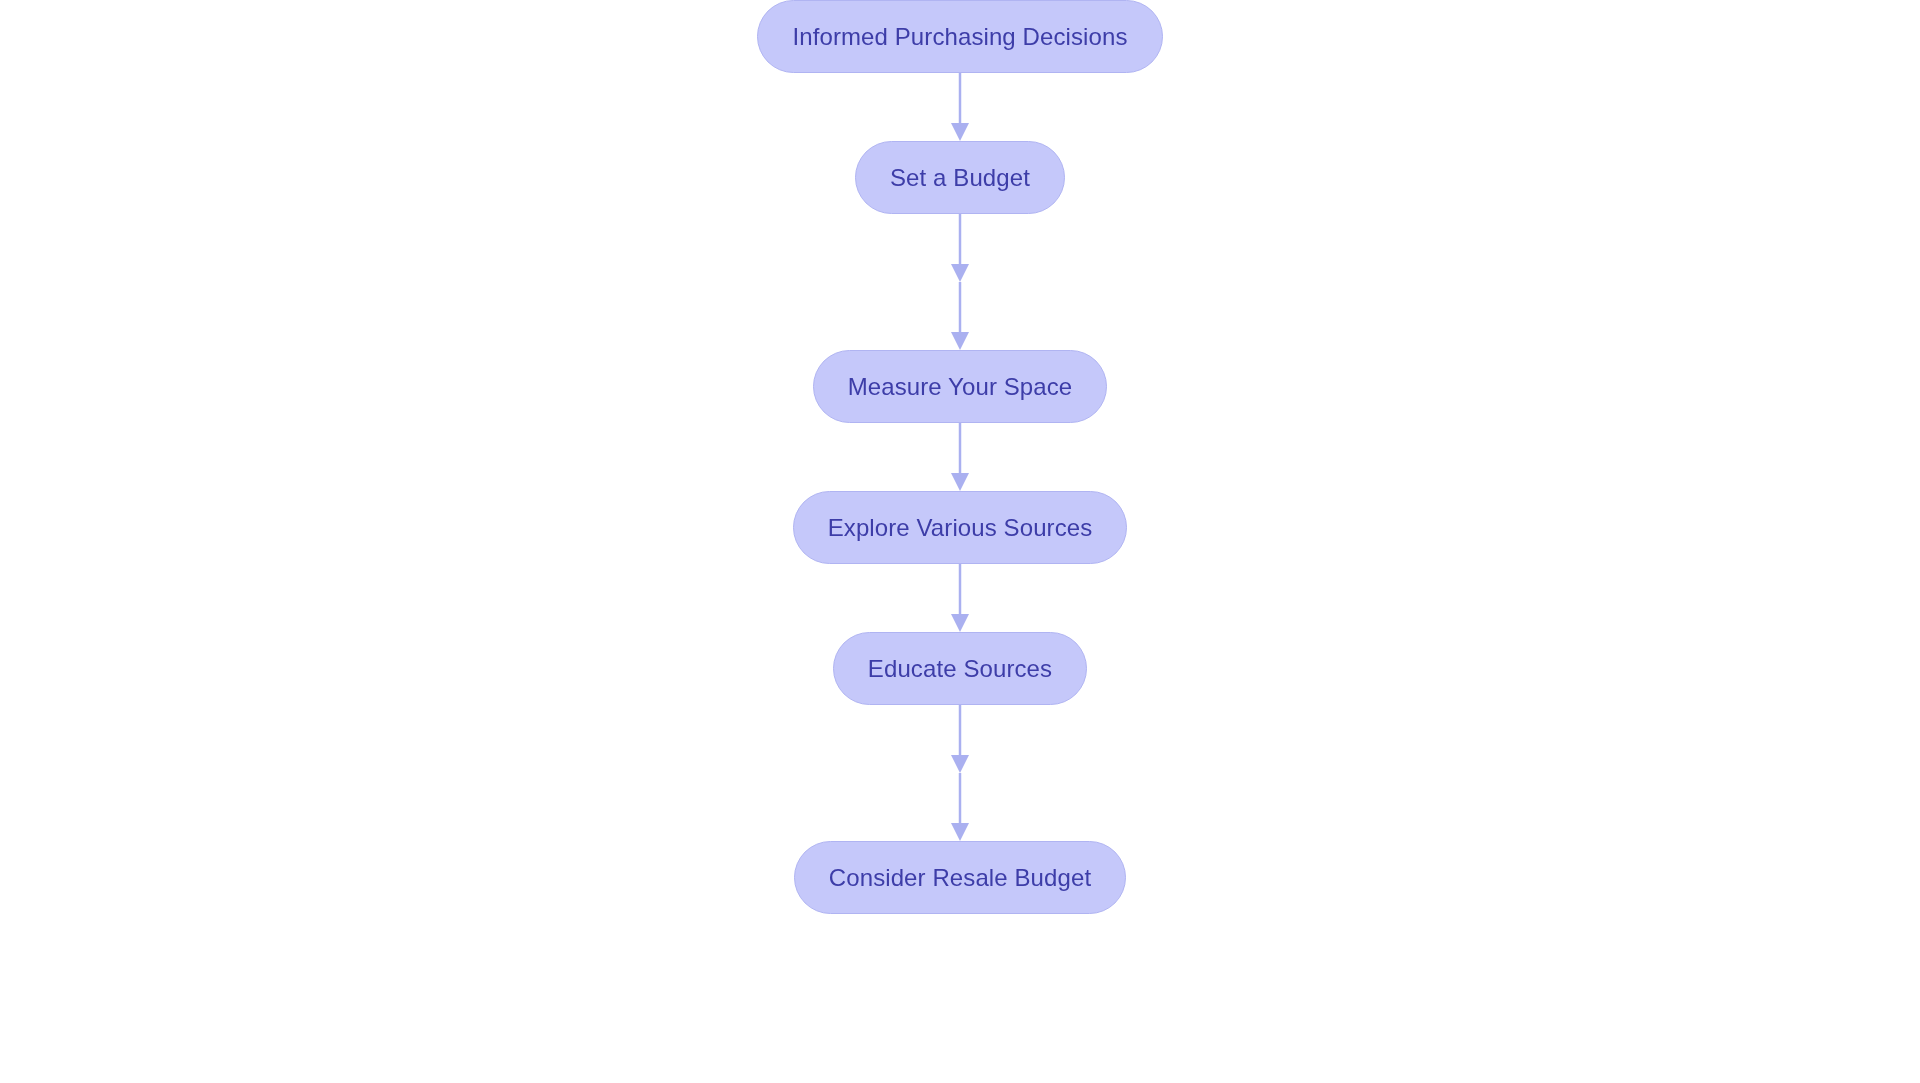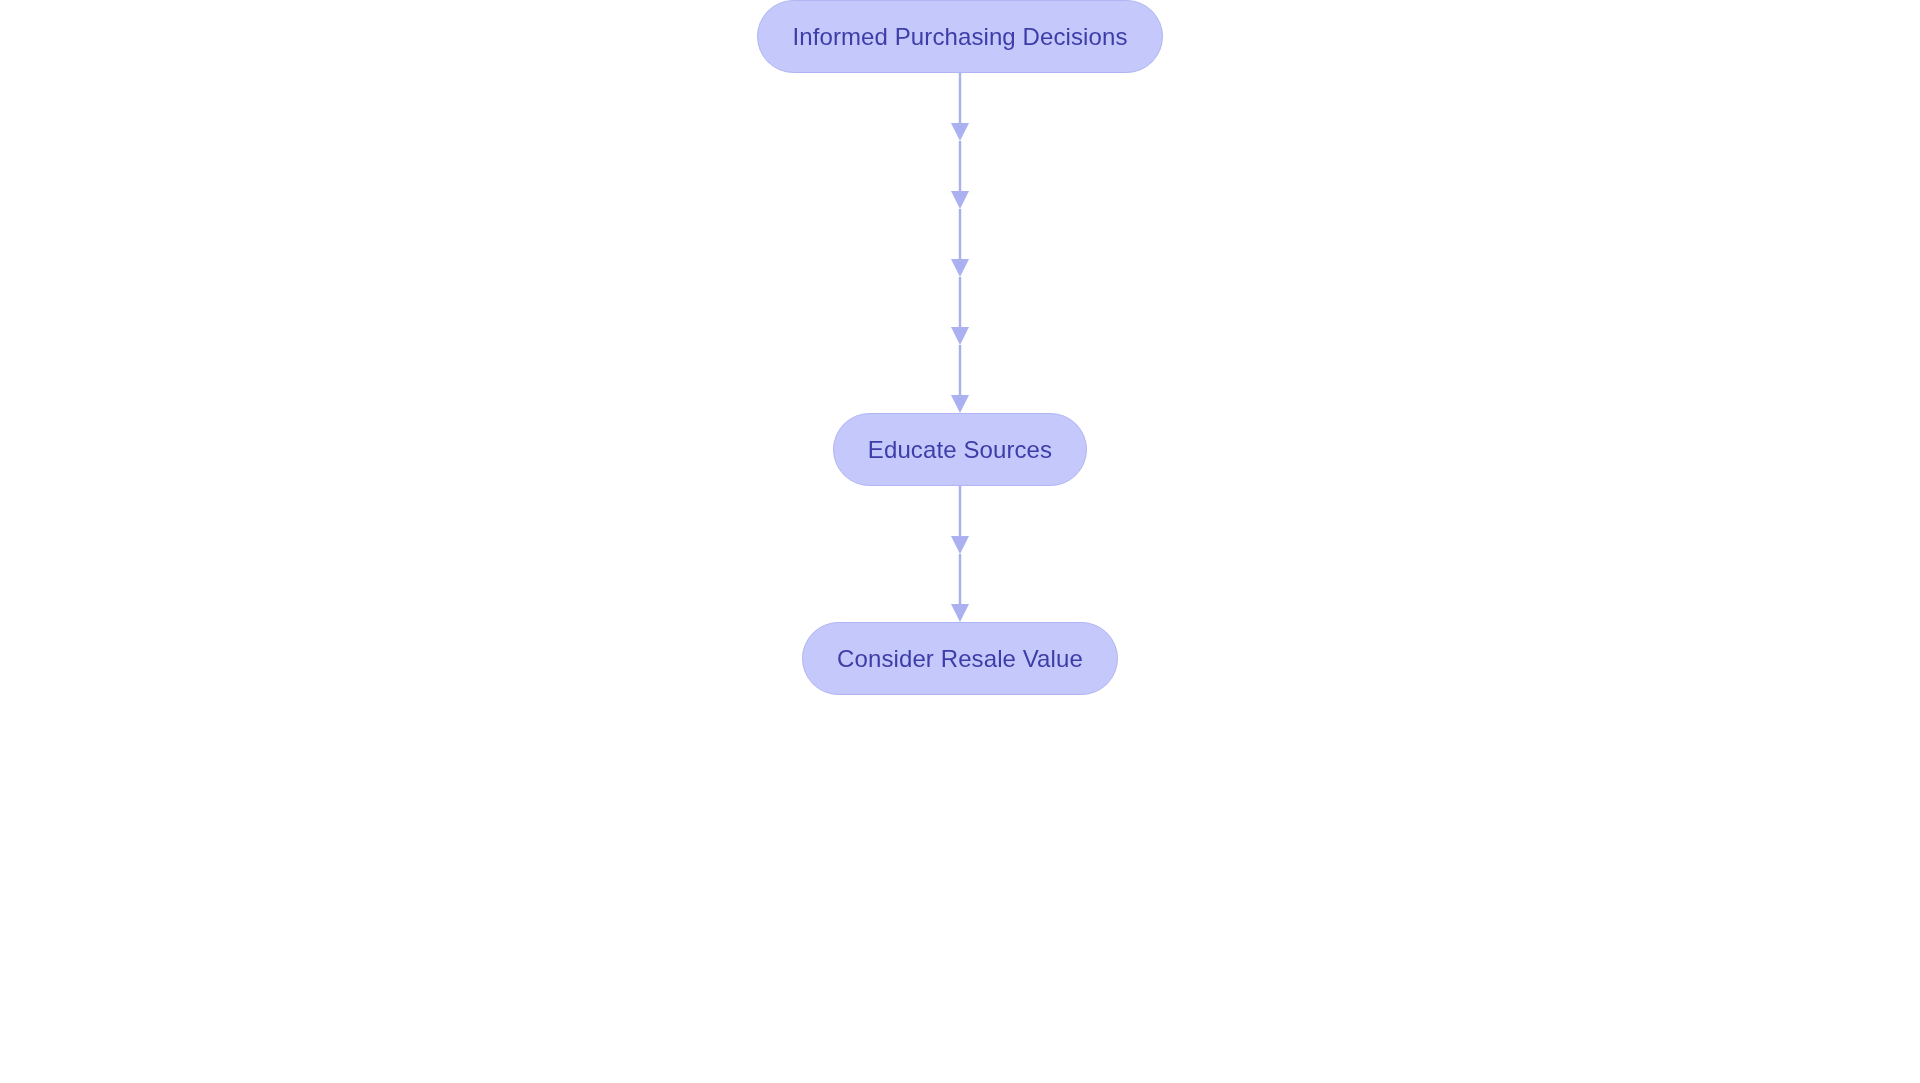--- a/index.html
+++ b/index.html
@@ -78,38 +78,53 @@
       <div class="flow-node">
         <span class="flow-node-label">Informed Purchasing Decisions</span>
       </div>
     </div>
 
     <svg class="flow-connector" viewBox="0 0 30 68">
       <line x1="15" y1="0" x2="15" y2="54" stroke="#aab0f0" stroke-width="2.5"></line>
       <polygon points="15,68 6,50 24,50" fill="#aab0f0"></polygon>
     </svg>
 
+    <div class="node-slot">
+      <div class="flow-node">
+        <span class="flow-node-label">Set a Budget</span>
+      </div>
+    </div>
 
     <svg class="flow-connector" viewBox="0 0 30 68">
       <line x1="15" y1="0" x2="15" y2="54" stroke="#aab0f0" stroke-width="2.5"></line>
       <polygon points="15,68 6,50 24,50" fill="#aab0f0"></polygon>
     </svg>
 
 
     <svg class="flow-connector" viewBox="0 0 30 68">
       <line x1="15" y1="0" x2="15" y2="54" stroke="#aab0f0" stroke-width="2.5"></line>
       <polygon points="15,68 6,50 24,50" fill="#aab0f0"></polygon>
     </svg>
 
+    <div class="node-slot">
+      <div class="flow-node">
+        <span class="flow-node-label">Measure Your Space</span>
+      </div>
+    </div>
 
     <svg class="flow-connector" viewBox="0 0 30 68">
       <line x1="15" y1="0" x2="15" y2="54" stroke="#aab0f0" stroke-width="2.5"></line>
       <polygon points="15,68 6,50 24,50" fill="#aab0f0"></polygon>
     </svg>
 
+    <div class="node-slot">
+      <div class="flow-node">
+        <span class="flow-node-label">Explore Various Sources</span>
+      </div>
+    </div>
 
     <svg class="flow-connector" viewBox="0 0 30 68">
       <line x1="15" y1="0" x2="15" y2="54" stroke="#aab0f0" stroke-width="2.5"></line>
       <polygon points="15,68 6,50 24,50" fill="#aab0f0"></polygon>
     </svg>
 
     <div class="node-slot">
       <div class="flow-node">
         <span class="flow-node-label">Educate Sources</span>
       </div>
@@ -121,18 +136,18 @@
     </svg>
 
 
     <svg class="flow-connector" viewBox="0 0 30 68">
       <line x1="15" y1="0" x2="15" y2="54" stroke="#aab0f0" stroke-width="2.5"></line>
       <polygon points="15,68 6,50 24,50" fill="#aab0f0"></polygon>
     </svg>
 
     <div class="node-slot">
       <div class="flow-node">
-        <span class="flow-node-label">Consider Resale Value</span>
+        <span class="flow-node-label">Consider Resale Budget</span>
       </div>
     </div>
 
   </div>
 </div>
 
 </body></html>

